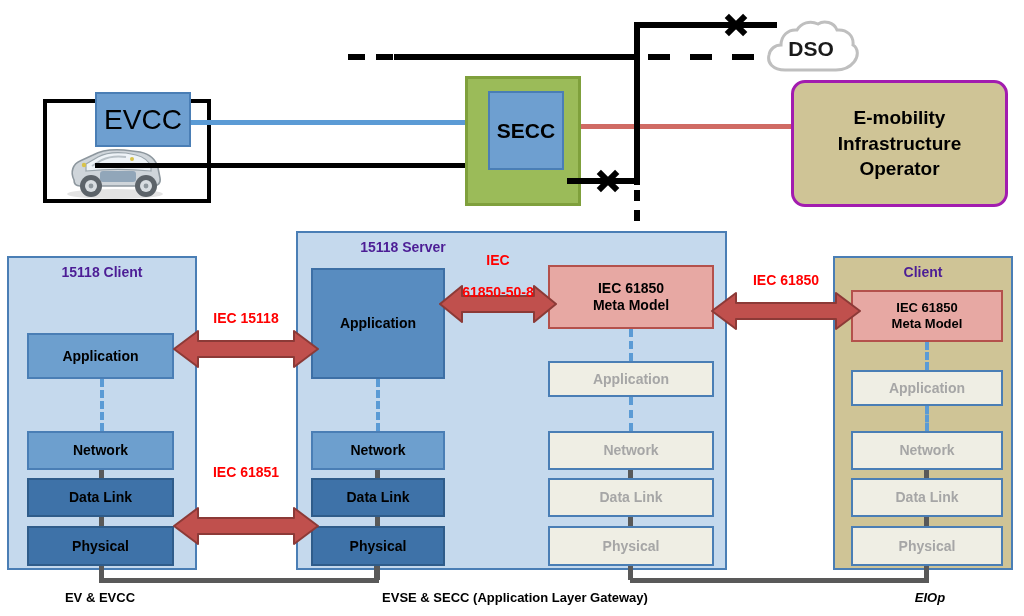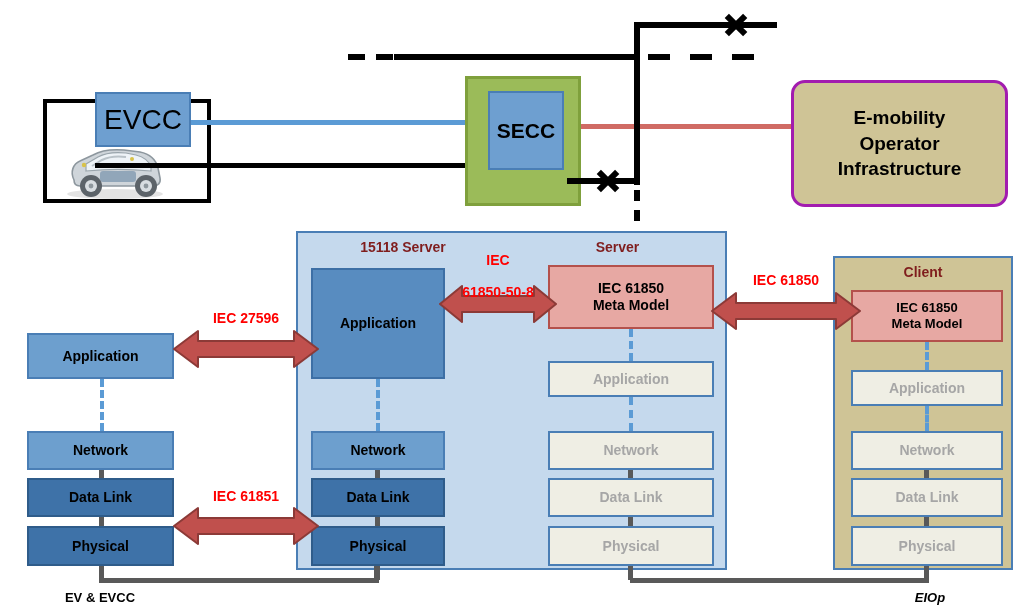--- a/index.html
+++ b/index.html
@@ -35,21 +35,21 @@
   .xmark:before{transform:rotate(45deg);}
   .xmark:after{transform:rotate(-45deg);}
   .dso-label{position:absolute;font-size:21px;font-weight:bold;color:#1a1a1a;
              left:0;right:0;top:50%;transform:translateY(-52%);text-align:center;}
 
   
   .panel{border:2px solid #4A7EB5;}
   .panel-blue{background:#C5D9ED;}
   .panel-tan{background:#CFC496;}
   .panel-title{position:absolute;left:0;right:0;top:6px;text-align:center;
-               font-size:14px;font-weight:bold;color:#7f1d1d;}
+               font-size:14px;font-weight:bold;color:#4c1d95;}
 
   .layer{position:absolute;display:flex;align-items:center;justify-content:center;
          font-size:14px;font-weight:bold;text-align:center;line-height:1.2;}
   .L-lightblue{background:#6D9FCE;border:2px solid #4A7EB5;color:#000;}
   .L-darkblue{background:#3E72A8;border:2px solid #2F5C8A;color:#000;}
   .L-bigblue{background:#588CC0;border:2px solid #3D6FA5;color:#000;}
   .L-red{background:#E7A8A3;border:2px solid #B4514C;color:#000;}
   .L-ghost{background:#EFEEE4;border:2px solid #4A7EB5;color:#A6A6A6;}
 
   .conn-dash{position:absolute;width:0;border-left:4px dashed #5B9BD5;}
@@ -100,43 +100,55 @@
 
   <div class="abs evse-box" style="left:465px;top:76px;width:116px;height:130px;">
     <div class="abs secc-box" style="left:20px;top:12px;width:76px;height:79px;">
       <span>SECC</span>
     </div>
   </div>
 
   <div class="abs emob-box" style="left:791px;top:80px;width:217px;height:127px;">
     <div>
       <div>E-mobility</div>
+      <div>Infrastructure</div>
       <div>Operator</div>
-      <div>Infrastructure</div>
     </div>
   </div>
 
   <div class="abs line-black" style="left:634px;top:22px;width:6px;height:163px;"></div>
 
   <div class="abs" style="left:634px;top:190px;width:6px;height:40px;
        background:repeating-linear-gradient(#000 0 11px,transparent 11px 20px);"></div>
 
   <div class="abs line-black" style="left:637px;top:22px;width:140px;height:6px;"></div>
   <div class="xmark abs" style="left:720px;top:9px;width:32px;height:32px;"></div>
 
   <div class="abs line-black" style="left:394px;top:54px;width:245px;height:6px;"></div>
   <div class="abs" style="left:348px;top:54px;width:46px;height:6px;
        background:repeating-linear-gradient(90deg,#000 0 17px,transparent 17px 28px);"></div>
   <div class="abs" style="left:640px;top:54px;width:114px;height:6px;
        background:repeating-linear-gradient(90deg,transparent 0 8px,#000 8px 30px,transparent 30px 42px);"></div>
 
   <div class="abs line-black" style="left:567px;top:178px;width:72px;height:6px;"></div>
   <div class="xmark abs" style="left:592px;top:165px;width:32px;height:32px;"></div>
 
-
+  <div class="abs" style="left:763px;top:18px;width:96px;height:62px;">
+    <svg viewBox="0 0 96 62" style="width:96px;height:62px;">
+      <path d="M22 52 C10 52 4 45 6 37 C7 31 12 27 18 27
+               C18 18 25 11 34 12 C38 5 47 2 55 6
+               C61 2 71 4 74 12 C84 11 91 18 90 27
+               C95 30 96 38 91 44 C87 49 80 52 73 52 Z" fill="#ffffff" stroke="#bfbfbf" stroke-width="3"></path>
+    </svg>
+    <div class="dso-label">DSO</div>
+  </div>
+
+  <div class="abs panel panel-blue" style="left:7px;top:256px;width:190px;height:314px;">
+    <div class="panel-title">15118 Client</div>
+  </div>
 
   <div class="conn-dash" style="left:100px;top:379px;height:52px;"></div>
   <div class="conn-solid" style="left:99px;top:470px;width:5px;height:8px;"></div>
   <div class="conn-solid" style="left:99px;top:517px;width:5px;height:9px;"></div>
   <div class="conn-solid" style="left:99px;top:566px;width:5px;height:14px;"></div>
 
   <div class="layer L-lightblue abs" style="left:27px;top:333px;width:147px;height:46px;">
     <span>Application</span>
   </div>
   <div class="layer L-lightblue abs" style="left:27px;top:431px;width:147px;height:39px;">
@@ -144,21 +156,20 @@
   </div>
   <div class="layer L-darkblue abs" style="left:27px;top:478px;width:147px;height:39px;">
     <span>Data Link</span>
   </div>
   <div class="layer L-darkblue abs" style="left:27px;top:526px;width:147px;height:40px;">
     <span>Physical</span>
   </div>
 
   <div class="abs panel panel-blue" style="left:296px;top:231px;width:431px;height:339px;">
     <div class="panel-title" style="left:0;width:210px;">15118 Server</div>
-    <div class="panel-title" style="left:210px;width:219px;">Server</div>
   </div>
 
   <div class="layer L-bigblue abs" style="left:311px;top:268px;width:134px;height:111px;">
     <span>Application</span>
   </div>
   <div class="conn-dash" style="left:376px;top:379px;height:52px;"></div>
   <div class="layer L-lightblue abs" style="left:311px;top:431px;width:134px;height:39px;">
     <span>Network</span>
   </div>
   <div class="conn-solid" style="left:375px;top:470px;width:5px;height:8px;"></div>
@@ -218,41 +229,42 @@
   </div>
   <div class="conn-solid" style="left:924px;top:517px;width:5px;height:9px;"></div>
   <div class="layer L-ghost abs" style="left:851px;top:526px;width:152px;height:40px;">
     <span>Physical</span>
   </div>
   <div class="conn-solid" style="left:924px;top:566px;width:5px;height:14px;"></div>
 
   <svg class="arrow2 abs" style="left:172px;top:328px;width:148px;height:42px;" viewBox="0 0 148 42">
     <path d="M2 21 L26 3 L26 13 L122 13 L122 3 L146 21 L122 39 L122 29 L26 29 L26 39 Z" fill="#C0504D" stroke="#8C3A37" stroke-width="2" stroke-linejoin="round"></path>
   </svg>
-  <div class="arrow-label" style="left:172px;top:310px;width:148px;">IEC 27596</div>
+  <div class="arrow-label" style="left:172px;top:310px;width:148px;">IEC 15118</div>
 
   <svg class="arrow2 abs" style="left:172px;top:505px;width:148px;height:42px;" viewBox="0 0 148 42">
     <path d="M2 21 L26 3 L26 13 L122 13 L122 3 L146 21 L122 39 L122 29 L26 29 L26 39 Z" fill="#C0504D" stroke="#8C3A37" stroke-width="2" stroke-linejoin="round"></path>
   </svg>
-  <div class="arrow-label" style="left:172px;top:488px;width:148px;">IEC 61851</div>
+  <div class="arrow-label" style="left:172px;top:464px;width:148px;">IEC 61851</div>
 
   <svg class="arrow2 abs" style="left:438px;top:283px;width:120px;height:42px;" viewBox="0 0 120 42">
     <path d="M2 21 L24 3 L24 13 L96 13 L96 3 L118 21 L96 39 L96 29 L24 29 L24 39 Z" fill="#C0504D" stroke="#8C3A37" stroke-width="2" stroke-linejoin="round"></path>
   </svg>
   <div class="arrow-label" style="left:438px;top:236px;width:120px;">
     <div>IEC</div>
     <div>61850-50-8</div>
   </div>
 
   <svg class="arrow2 abs" style="left:710px;top:290px;width:152px;height:42px;" viewBox="0 0 152 42">
     <path d="M2 21 L26 3 L26 13 L126 13 L126 3 L150 21 L126 39 L126 29 L26 29 L26 39 Z" fill="#C0504D" stroke="#8C3A37" stroke-width="2" stroke-linejoin="round"></path>
   </svg>
   <div class="arrow-label" style="left:710px;top:272px;width:152px;">IEC 61850</div>
 
   <div class="abs" style="left:99px;top:578px;width:280px;height:5px;background:#595959;"></div>
   <div class="abs" style="left:374px;top:566px;width:5px;height:17px;background:#595959;"></div>
 
   <div class="abs" style="left:630px;top:578px;width:299px;height:5px;background:#595959;"></div>
 
   <div class="bot-label" style="left:30px;top:590px;width:140px;">EV &amp; EVCC</div>
+  <div class="bot-label" style="left:300px;top:590px;width:430px;">EVSE &amp; SECC (Application Layer Gateway)</div>
   <div class="bot-label" style="left:880px;top:590px;width:100px;font-style:italic;">EIOp</div>
 
 </div>
 
 </body></html>

